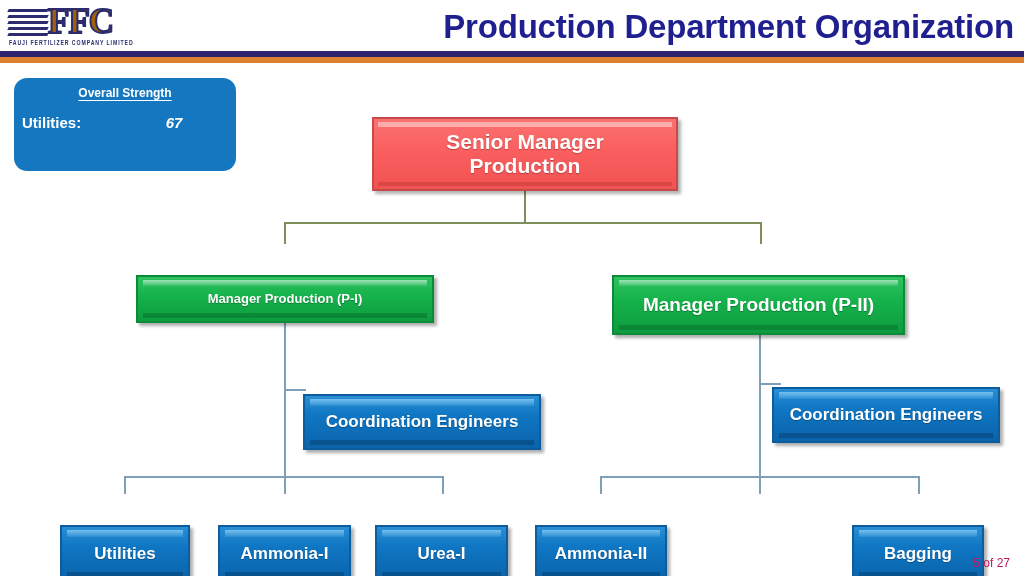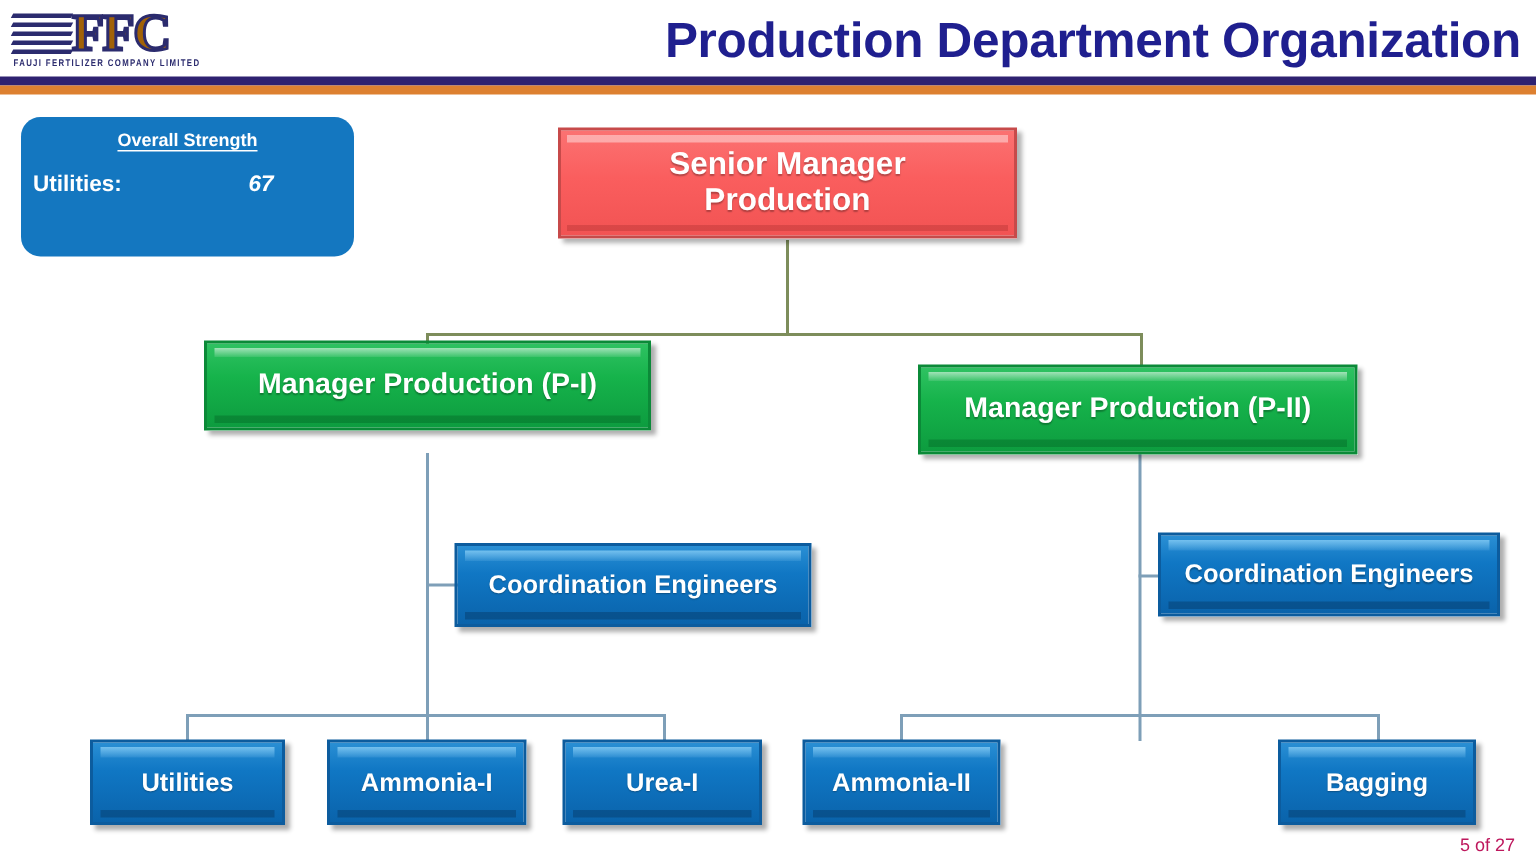--- a/index.html
+++ b/index.html
@@ -153,20 +153,21 @@
   .node {
     position: absolute;
     box-sizing: border-box;
     display: flex;
     align-items: center;
     justify-content: center;
     text-align: center;
     font-weight: bold;
     color: #ffffff;
     text-shadow: 0 1px 1px rgba(0,0,0,0.28);
+    margin-top: 32px;
   }
   .node .node-label { position: relative; z-index: 3; line-height: 1.16; }
 
   
   .node::before,
   .node::after {
     content: "";
     position: absolute;
     pointer-events: none;
     z-index: 1;
@@ -284,21 +285,21 @@
   <div class="line steel" style="left:759px; top:476px; width:2px; height:18px;"></div>
   <div class="line steel" style="left:918px; top:476px; width:2px; height:18px;"></div>
 
   <div class="node red" style="left:372px; top:85px; width:306px; height:74px; font-size:21px;">
     <span class="node-label">
       <span>Senior Manager</span><br>
       <span>Production</span>
     </span>
   </div>
 
-  <div class="node green" style="left:136px; top:227px; width:298px; height:60px; font-size:19px;">
+  <div class="node green" style="left:136px; top:243px; width:298px; height:48px; font-size:13px;">
     <span class="node-label">Manager Production (P-I)</span>
   </div>
 
   <div class="node green" style="left:612px; top:243px; width:293px; height:60px; font-size:19px;text-align:right;">
     <span class="node-label">Manager Production (P-II)</span>
   </div>
 
   <div class="node blue" style="left:303px; top:362px; width:238px; height:56px; font-size:17px;">
     <span class="node-label">Coordination  Engineers</span>
   </div>

